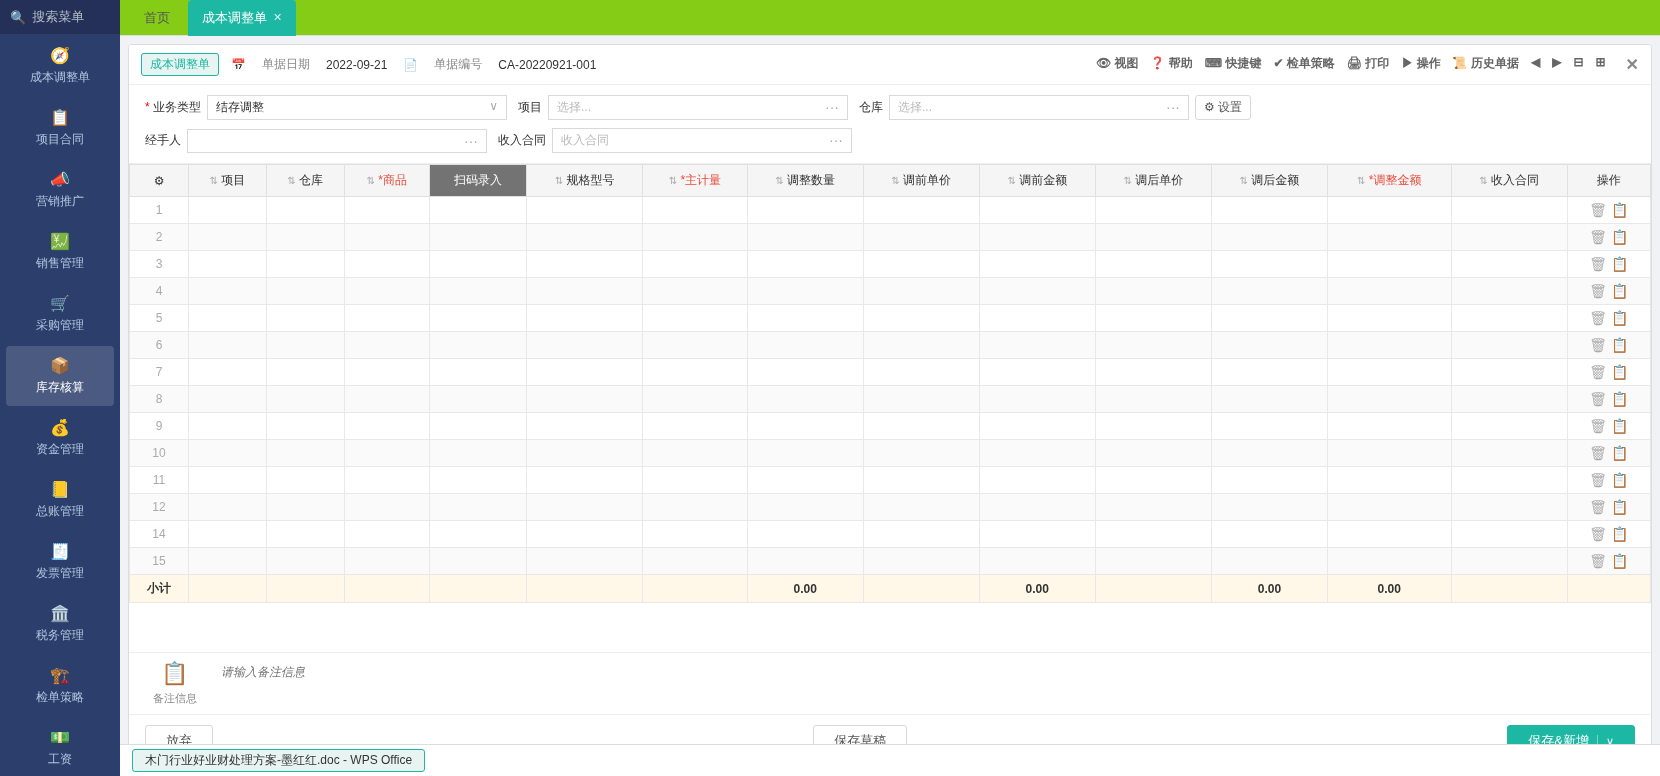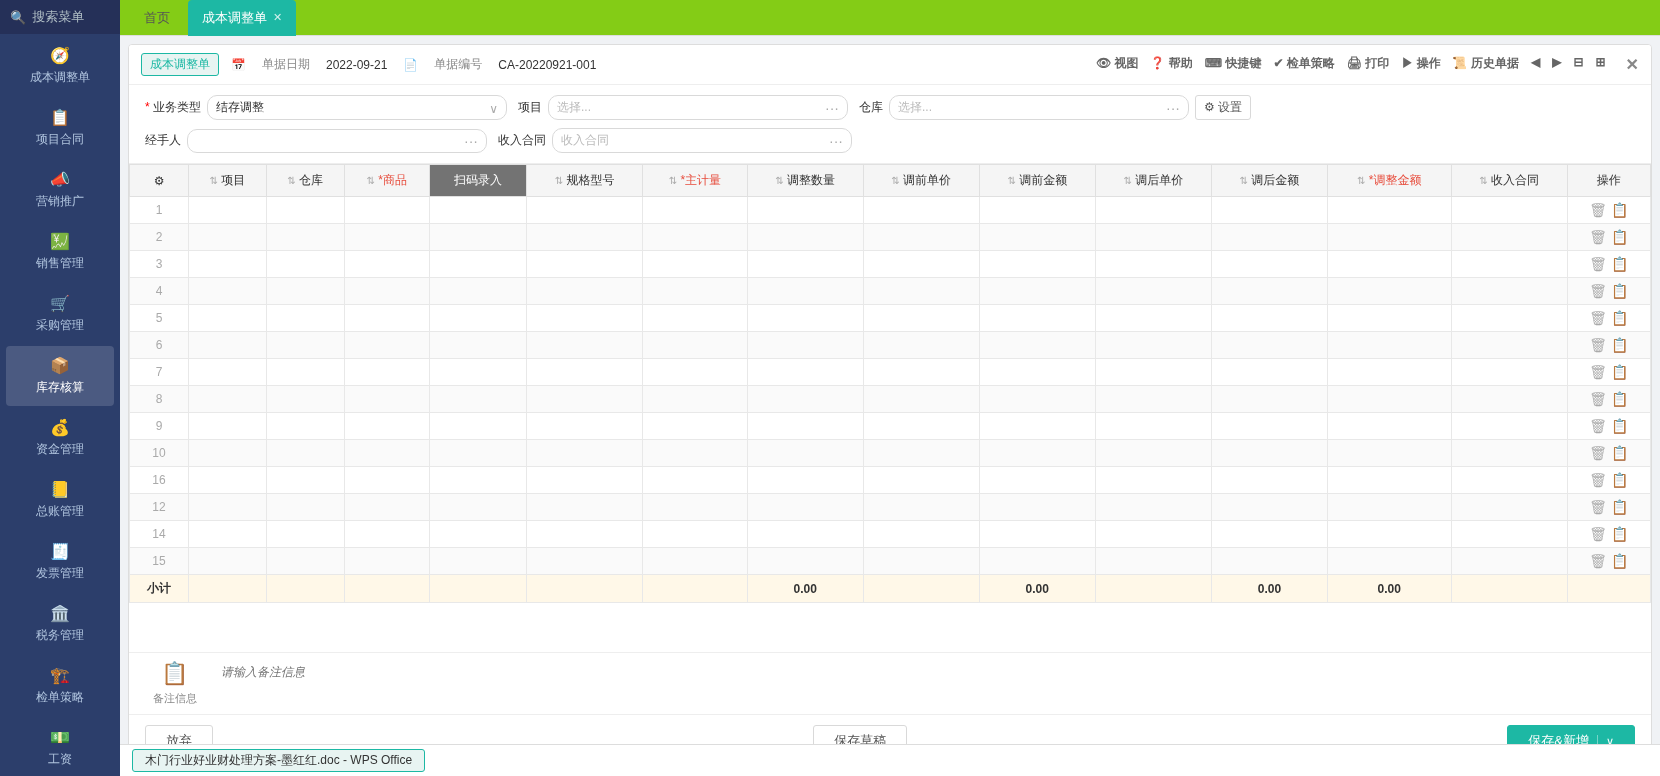--- a/index.html
+++ b/index.html
@@ -149,23 +149,23 @@
       align-items: center;
       gap: 6px;
     }
     .form-field label {
       font-size: 12px;
       color: #333;
       white-space: nowrap;
     }
     .form-input {
       display: flex;
-      align-items: flex-end;
+      align-items: flex-start;
       border: 1px solid #d9d9d9;
-      border-radius: 10px;
+      border-radius: 0;
       padding: 3px 8px;
       min-width: 180px;
       background: #fff;
       cursor: pointer;
       font-size: 12px;
       color: #333;
       gap: 4px;
     }
     .form-input .dropdown-arrow { color: #aaa; margin-left: auto; }
     .form-input .placeholder { color: #bbb; }
@@ -702,21 +702,21 @@
       <td></td>
       <td></td>
       <td>
         <div class="action-icons">
           <span class="action-icon">🗑</span>
           <span class="action-icon">📋</span>
         </div>
       </td>
     </tr>
             <tr>
-      <td class="row-num">16</td>
+      <td class="row-num">11</td>
       <td></td>
       <td></td>
       <td></td>
       <td></td>
       <td></td>
       <td></td>
       <td></td>
       <td></td>
       <td></td>
       <td></td>

